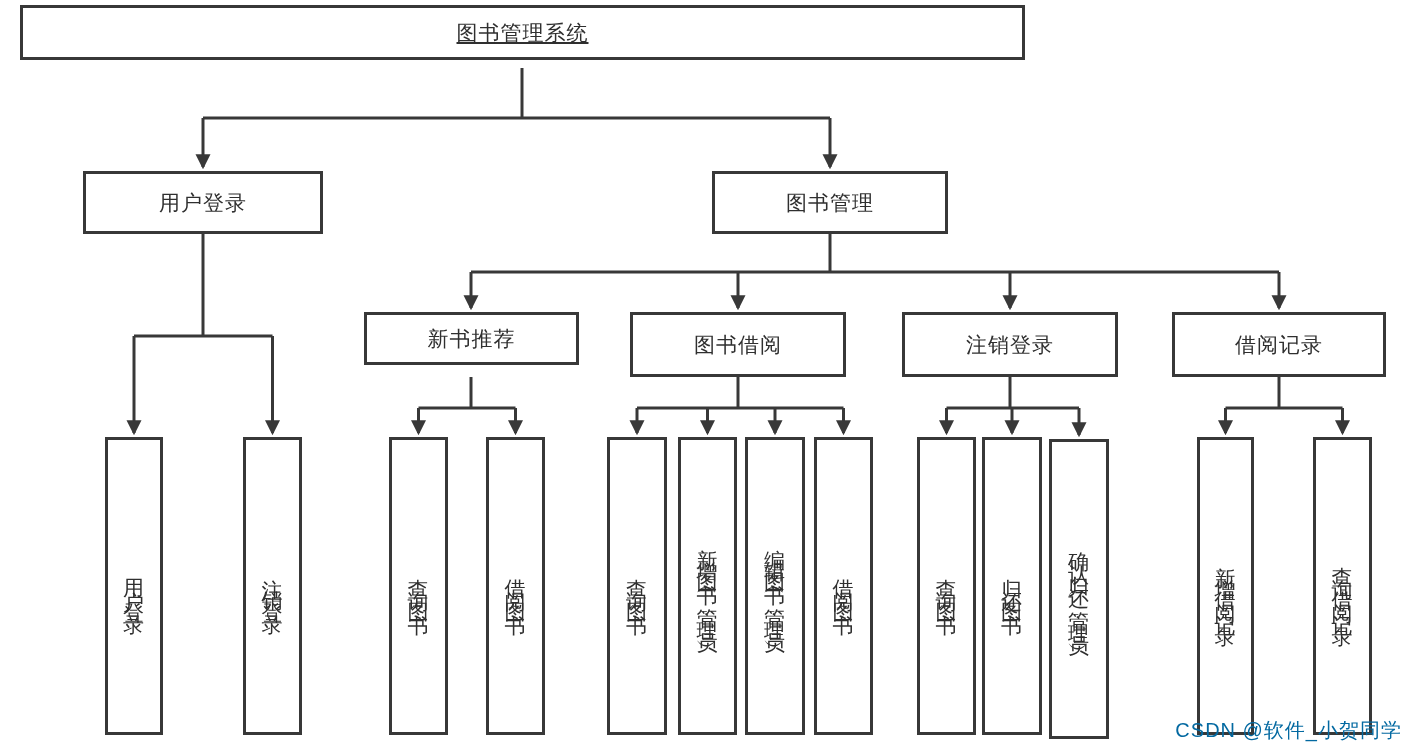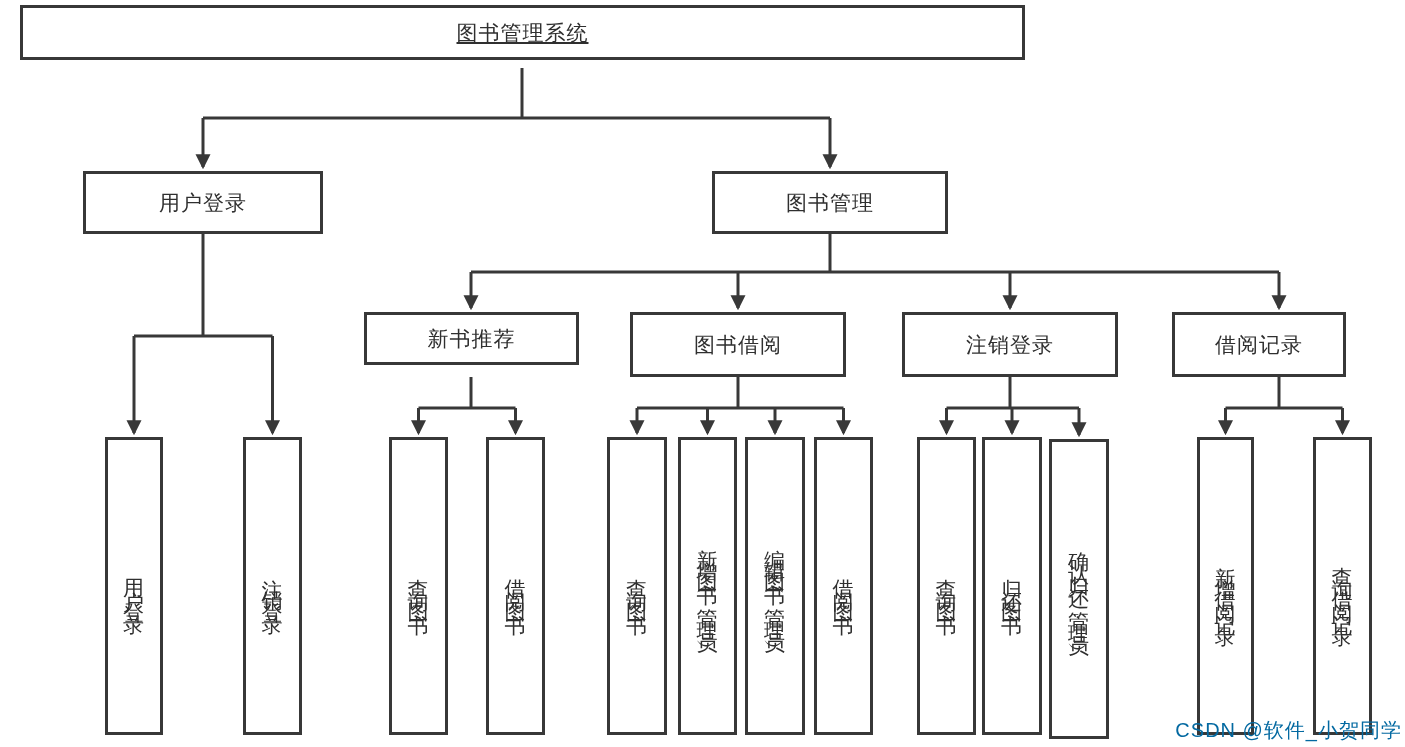--- a/index.html
+++ b/index.html
@@ -118,21 +118,21 @@
 
   <div class="node" style="left:364px; top:312px; width:215px; height:53px;">
     <span>新书推荐</span>
   </div>
   <div class="node" style="left:630px; top:312px; width:216px; height:65px;">
     <span>图书借阅</span>
   </div>
   <div class="node" style="left:902px; top:312px; width:216px; height:65px;">
     <span>注销登录</span>
   </div>
-  <div class="node" style="left:1172px; top:312px; width:174px; height:65px;">
+  <div class="node" style="left:1172px; top:312px; width:214px; height:65px;">
     <span>借阅记录</span>
   </div>
 
   <div class="node vert" style="left:105px; top:437px; width:58px; height:298px;">
     <span class="vtext">用户登录</span>
   </div>
   <div class="node vert" style="left:243px; top:437px; width:59px; height:298px;">
     <span class="vtext">注销登录</span>
   </div>
 

